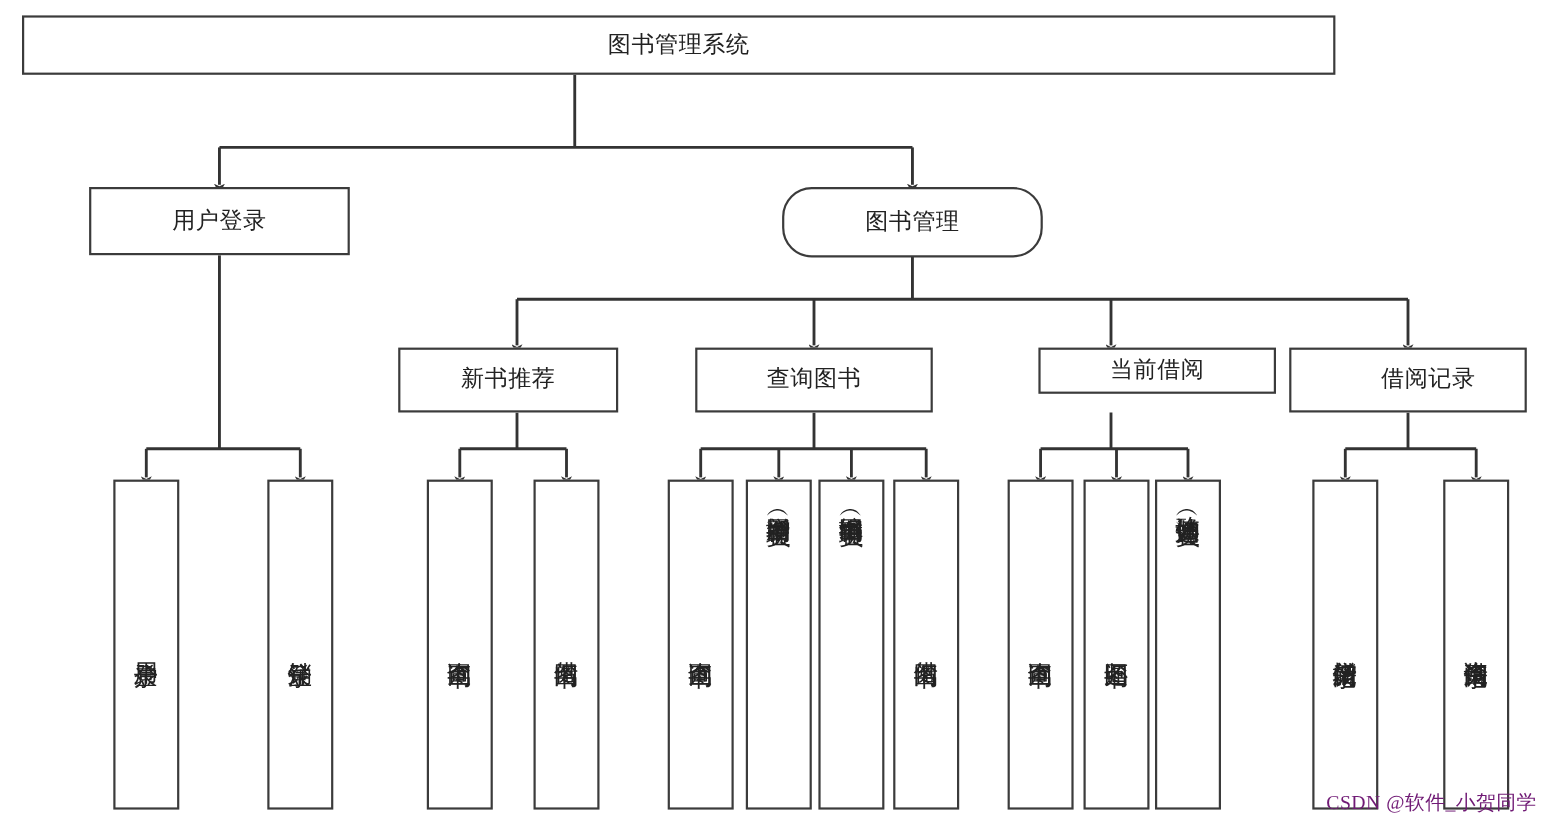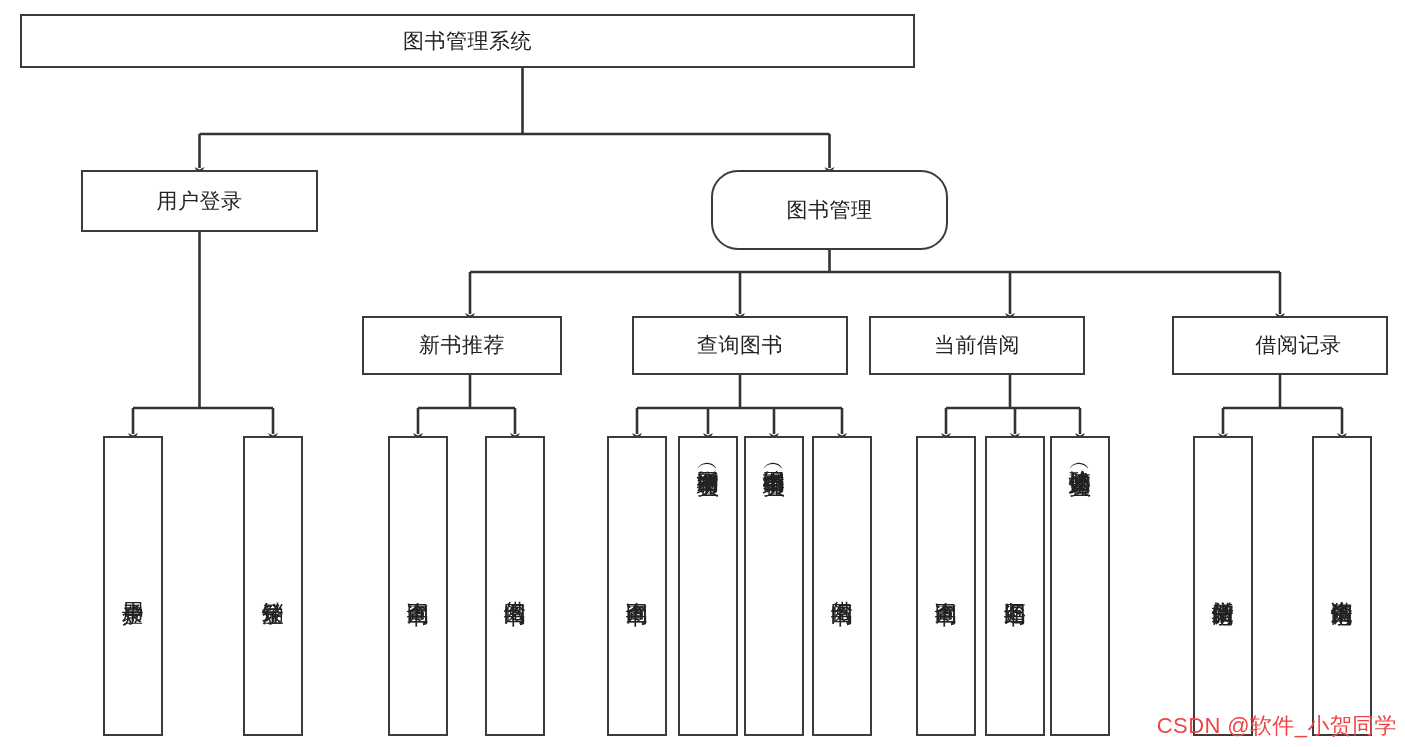--- a/index.html
+++ b/index.html
@@ -58,25 +58,26 @@
     white-space: nowrap;
   }
   .node.vertical.mid {
     align-items: center;
     padding-top: 0;
   }
   .watermark {
     position: absolute;
     right: 8px;
     bottom: 6px;
-    color: #ef4444;
-    font-size: 22px;
+    color: #701a75;
+    font-size: 18px;
     letter-spacing: 0.4px;
     z-index: 5;
     white-space: nowrap;
+    font-family: Liberation Serif, serif;
   }
 </style>
 </head>
 <body>
 
 <div id="canvas">
 
   <svg id="edges" viewBox="0 0 1405 747" xmlns="http://www.w3.org/2000/svg">
     <defs>
       <marker id="arrow" markerWidth="9" markerHeight="10" refX="1" refY="5" orient="auto" markerUnits="userSpaceOnUse">
@@ -114,36 +115,36 @@
         <path d="M1015,408 L1015,434" marker-end="url(#arrow)"></path>
         <path d="M1080,408 L1080,434" marker-end="url(#arrow)"></path>
         <path d="M1280,375 L1280,408"></path>
         <path d="M1223,408 L1342,408"></path>
         <path d="M1223,408 L1223,434" marker-end="url(#arrow)"></path>
         <path d="M1342,408 L1342,434" marker-end="url(#arrow)"></path>
       </g>
   </svg>
 
   <div id="nodes-layer">
-      <div class="node" style="left: 20px; top: 14px; width: 895px; height: 54px;">
+      <div class="node" style="left: 20px; top: 14px; width: 1194px; height: 54px;">
         <span class="label">图书管理系统</span>
       </div>
       <div class="node" style="left: 81px; top: 170px; width: 237px; height: 62px;">
         <span class="label">用户登录</span>
       </div>
-      <div class="node" style="left: 711px; top: 170px; width: 237px; height: 80px; border-radius: 27px;">
+      <div class="node" style="left: 711px; top: 170px; width: 237px; height: 64px; border-radius: 27px;">
         <span class="label">图书管理</span>
       </div>
       <div class="node" style="left: 362px; top: 316px; width: 200px; height: 59px;">
         <span class="label">新书推荐</span>
       </div>
       <div class="node" style="left: 632px; top: 316px; width: 216px; height: 59px;">
         <span class="label">查询图书</span>
       </div>
-      <div class="node" style="left: 869px; top: 316px; width: 216px; height: 59px;">
+      <div class="node" style="left: 944px; top: 316px; width: 216px; height: 42px;">
         <span class="label">当前借阅</span>
       </div>
       <div class="node" style="left: 1172px; top: 316px; width: 216px; height: 59px; padding-left: 37px;">
         <span class="label">借阅记录</span>
       </div>
       <div class="node vertical mid" style="left: 103px; top: 436px; width: 60px; height: 300px;">
         <span class="label">用户登录</span>
       </div>
       <div class="node vertical mid" style="left: 243px; top: 436px; width: 60px; height: 300px;">
         <span class="label">注销登录</span>

